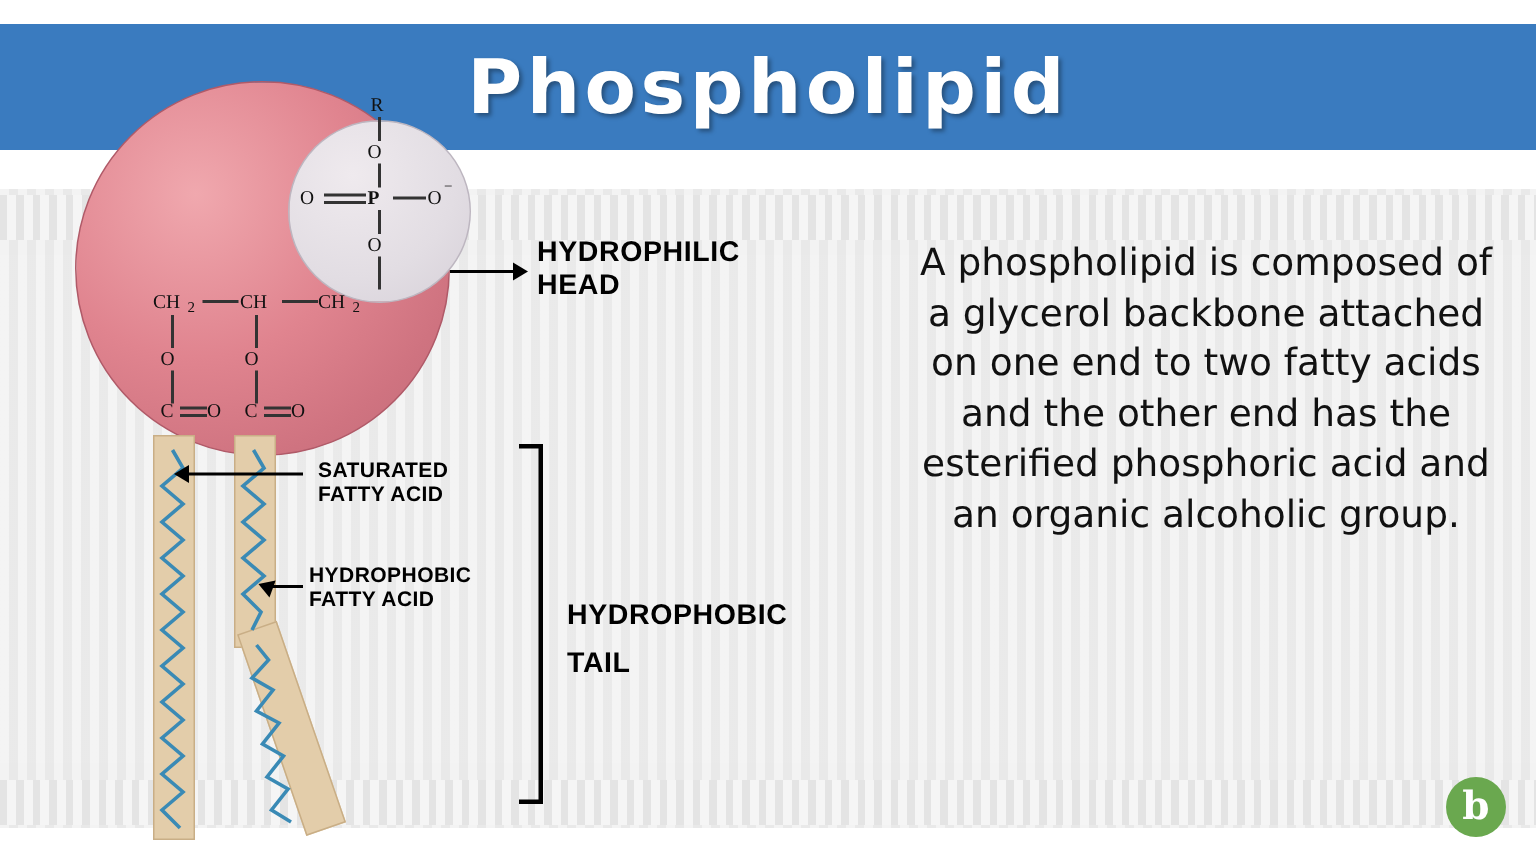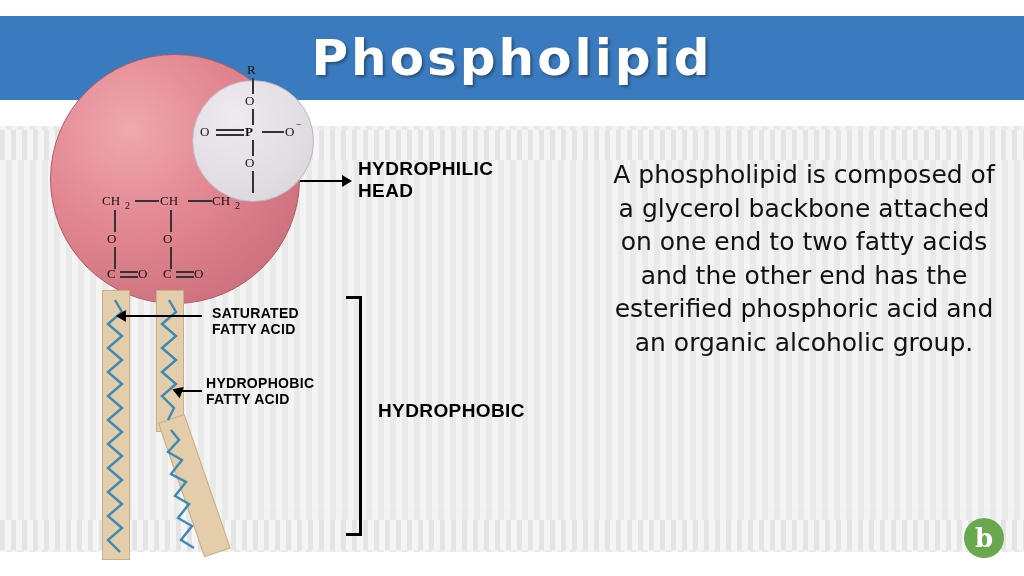--- a/index.html
+++ b/index.html
@@ -296,19 +296,20 @@
 <div class="arrow-line" style="left:180px; top:390px; width:22px;"></div>
 <div class="arrow-head left" style="left:172px; top:385px; transform:rotate(20deg);"></div>
 <div class="label" id="label-unsaturated">
   <div>HYDROPHOBIC</div>
   <div>FATTY ACID</div>
 </div>
 
 <div id="tail-bracket"></div>
 <div class="label" id="label-hydrophobic">
   <div>HYDROPHOBIC</div>
+  <div style="margin-top:10px;">TAIL</div>
 </div>
 
 <div id="description">A phospholipid is composed of a glycerol backbone attached on one end to two fatty acids and the other end has the esterified phosphoric acid and an organic alcoholic group.</div>
 
 <div id="logo">
   <span>b</span>
 </div>
 
 </body></html>

